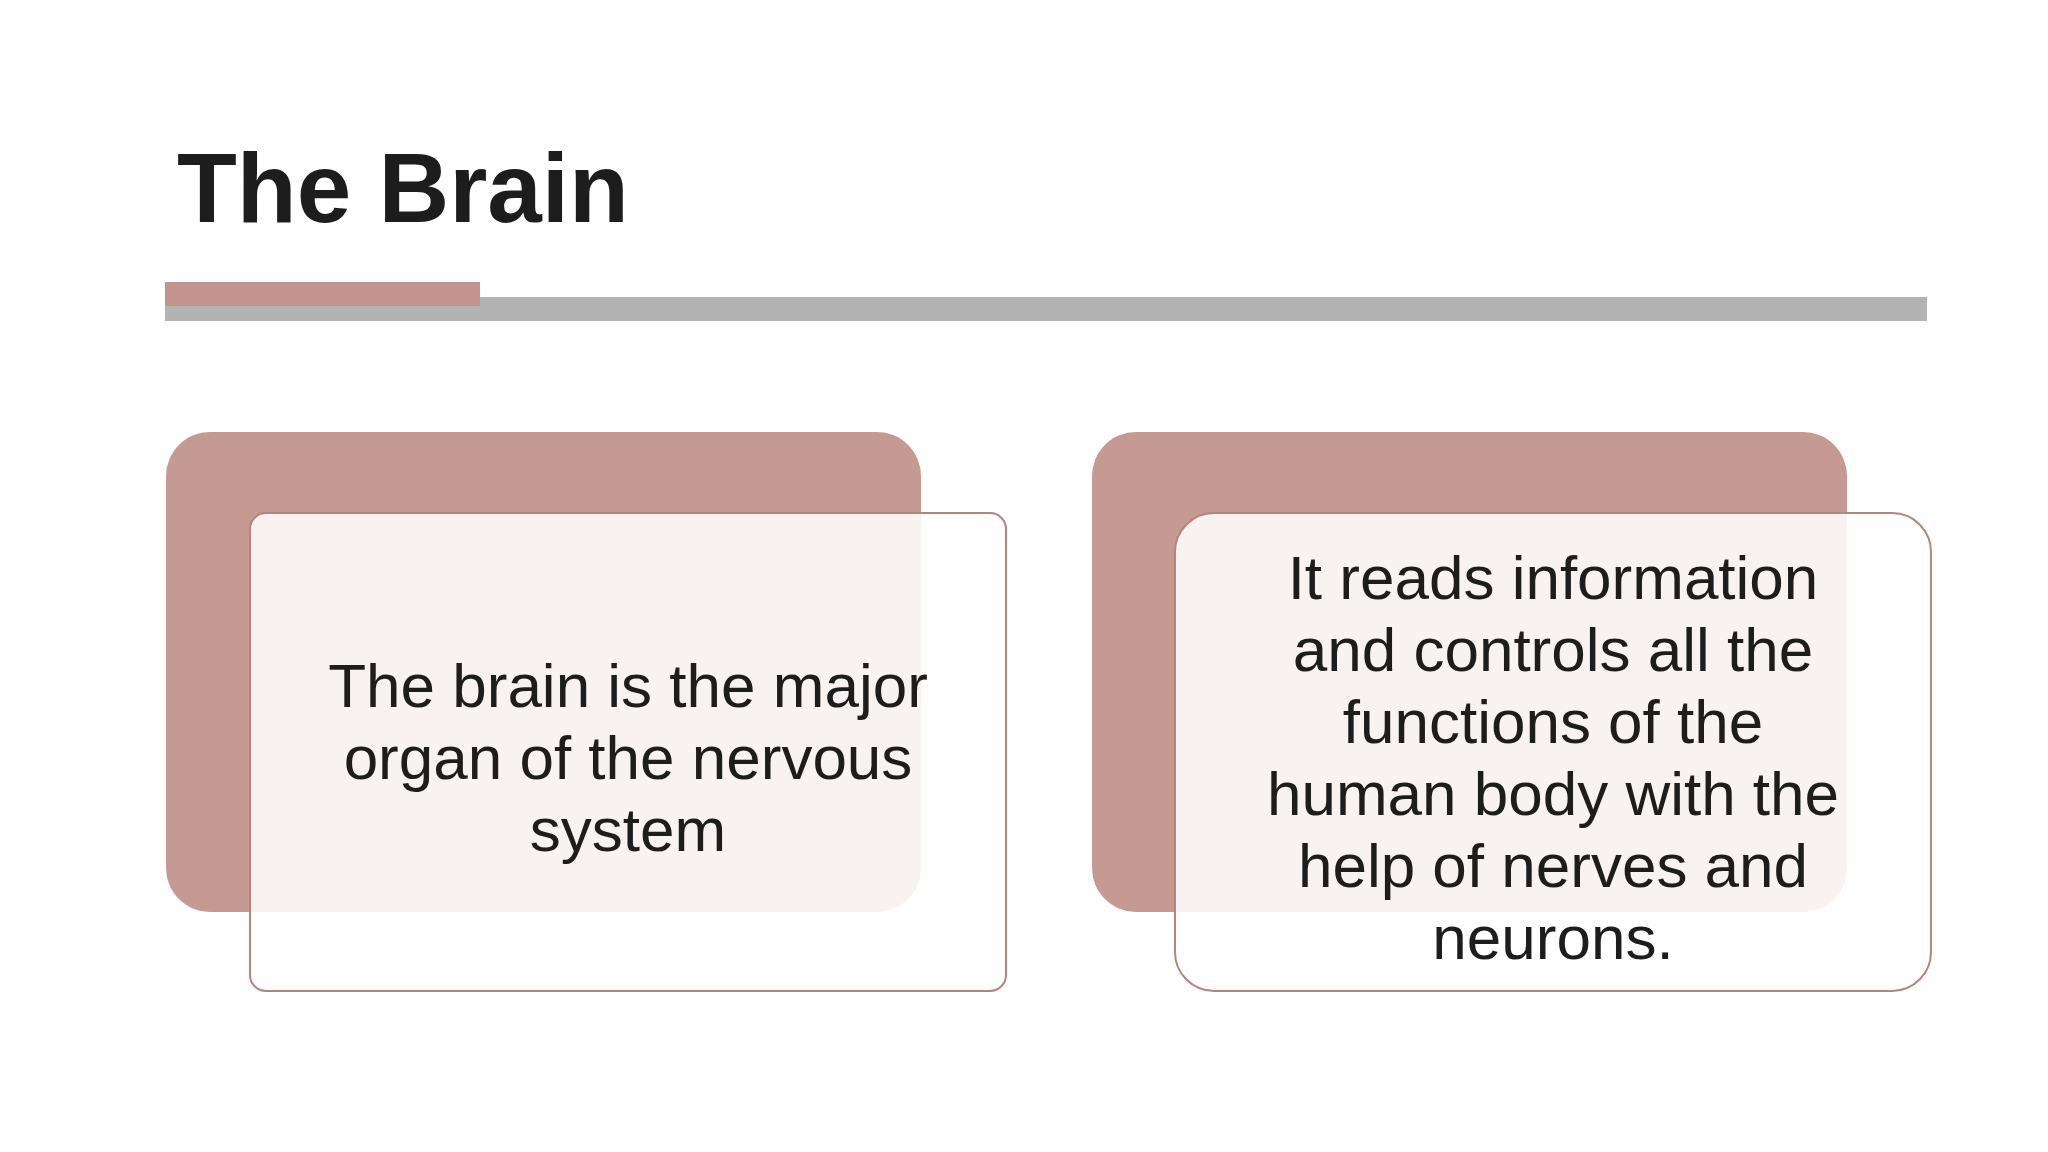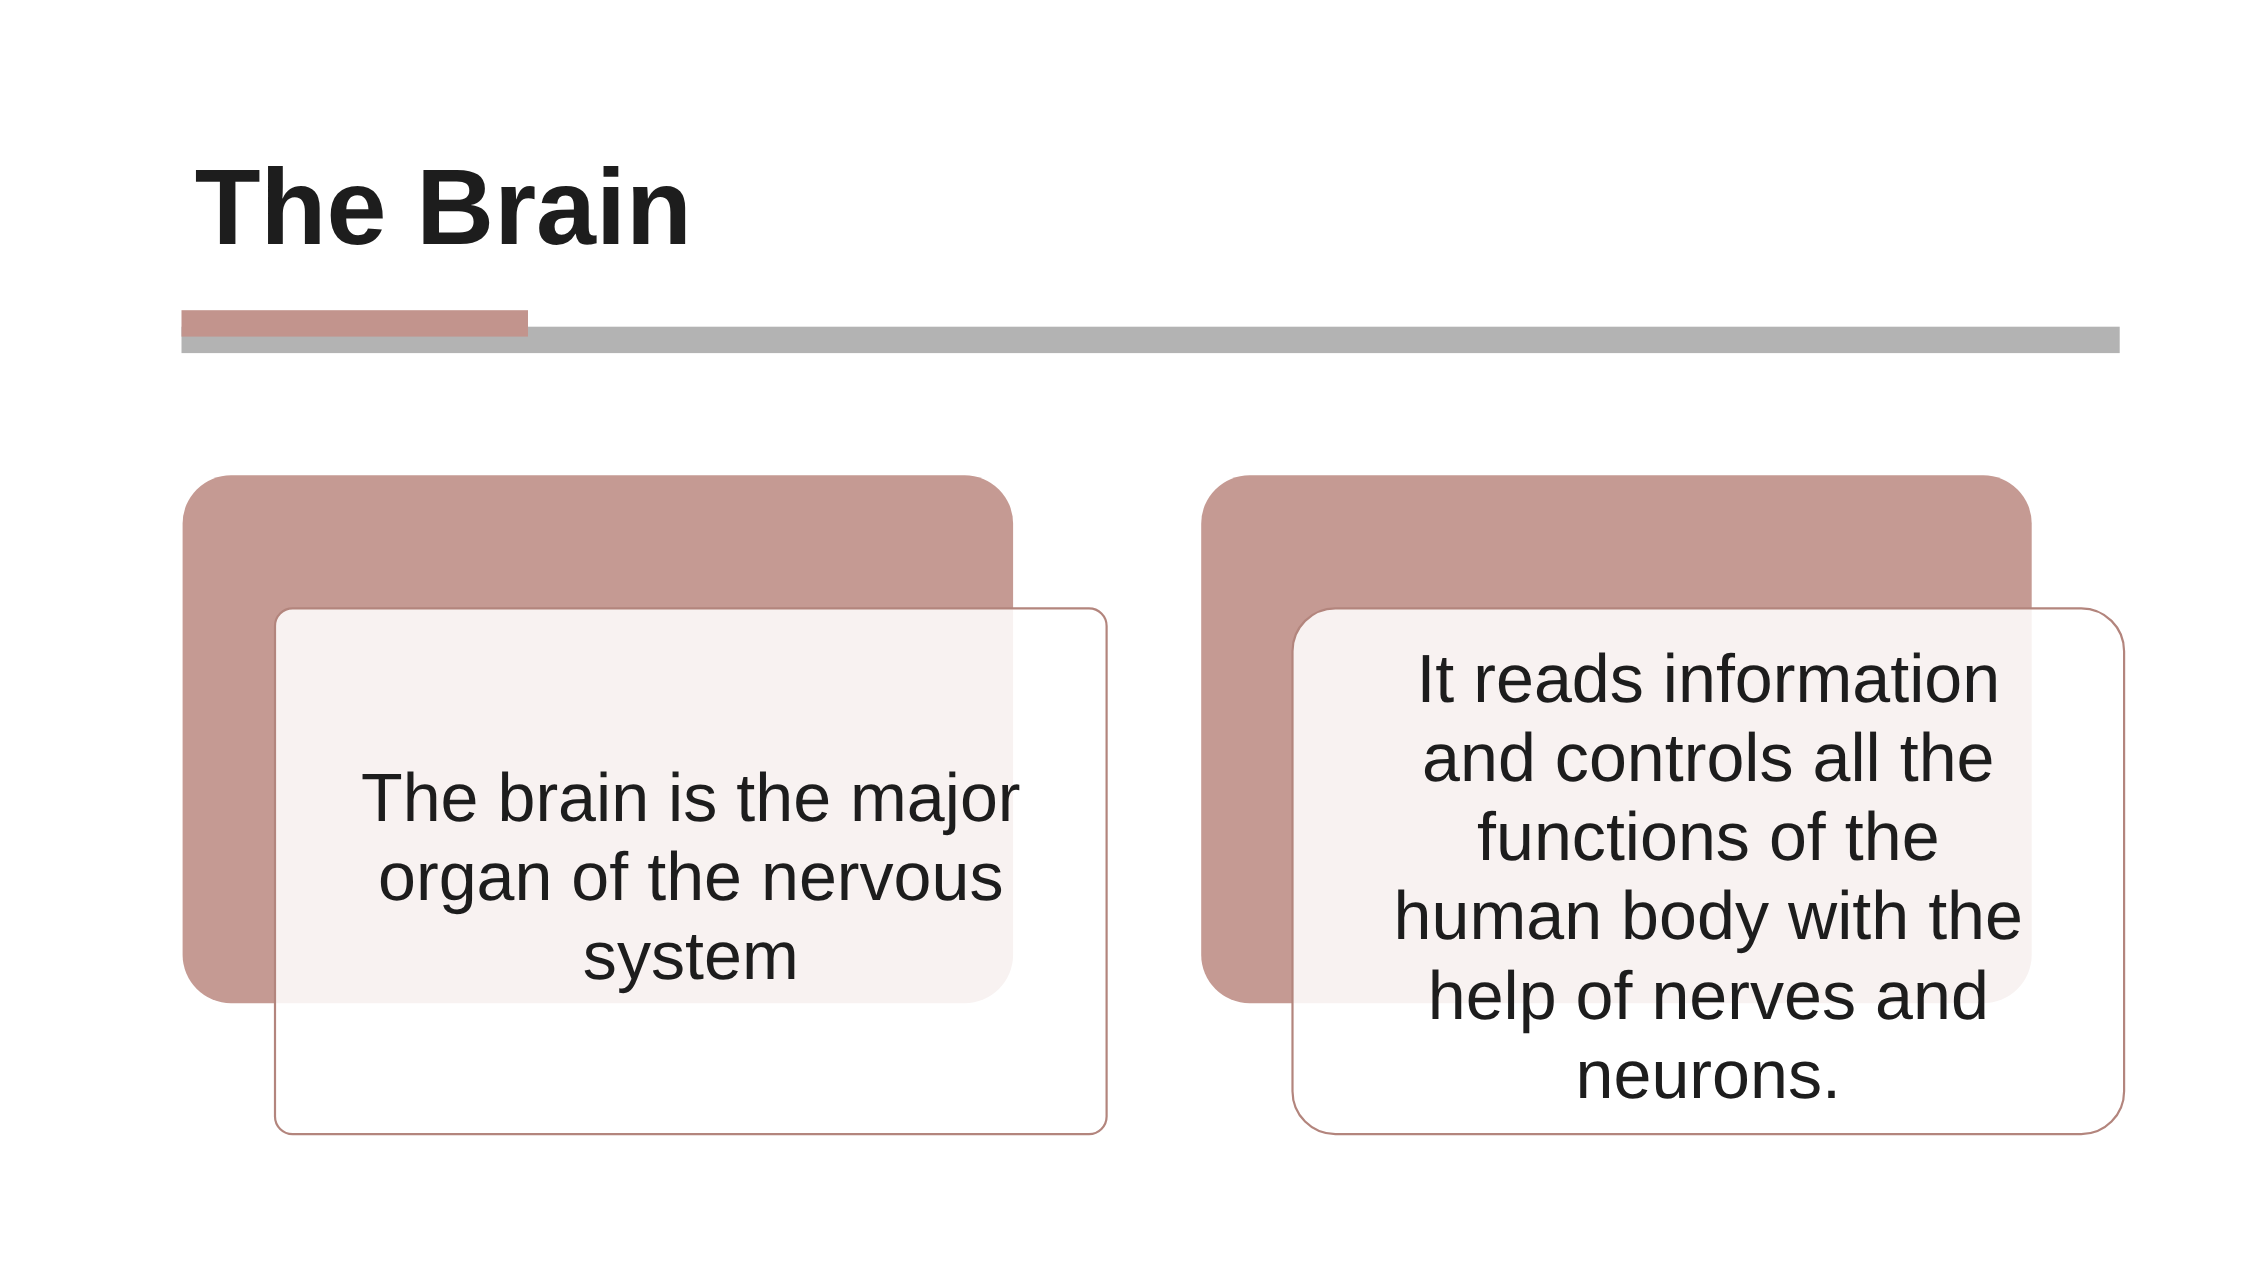--- a/index.html
+++ b/index.html
@@ -61,21 +61,20 @@
     width: 758px;
     height: 480px;
     top: 488px;
     border-radius: 40px;
     background: rgba(255, 255, 255, 0.87);
     border: 2px solid var(--card-border);
     display: flex;
     align-items: center;
     justify-content: center;
     text-align: center;
-    margin-top: 40px;
   }
   .card-left { left: 225px; border-radius: 17px; }
   .card-right { left: 1150px; }
   .card-text {
     font-size: 62px;
     line-height: 1.16;
     color: var(--text);
     white-space: pre-line;
     font-family: "Liberation Sans", sans-serif;
     padding: 0 20px;

